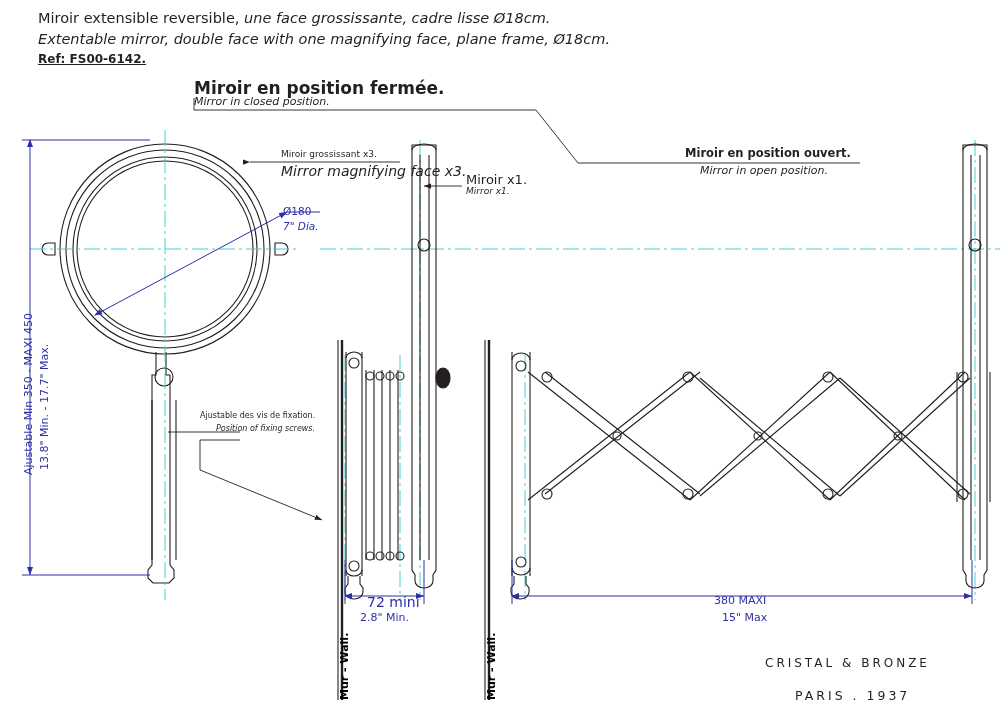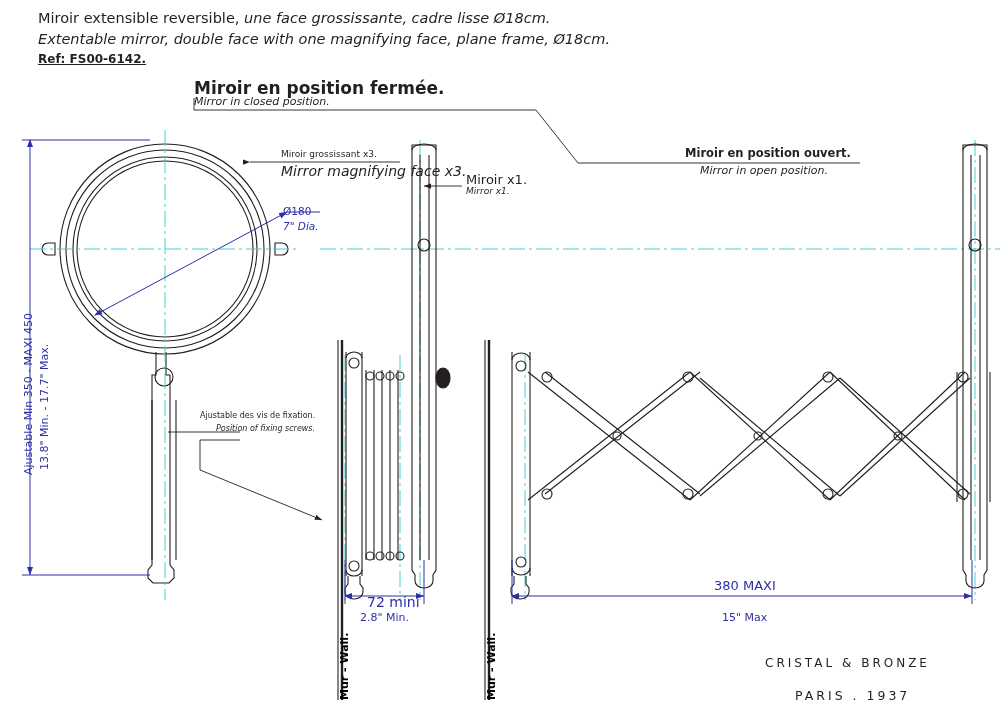--- a/index.html
+++ b/index.html
@@ -196,21 +196,21 @@
 
   <div class="txt blue" style="left:283px;top:205px;font-size:10.5px;">Ø180</div>
   <div class="txt blue it" style="left:283px;top:220px;font-size:10.5px;">7" Dia.</div>
 
   <div class="vert blue" style="left:22px;top:475px;font-size:11px;">Ajustable Min 350 - MAXI 450</div>
   <div class="vert blue" style="left:38px;top:470px;font-size:11px;">13.8" Min. - 17.7" Max.</div>
 
   <div class="txt blue" style="left:367px;top:594px;font-size:14px;">72 mini</div>
   <div class="txt blue" style="left:360px;top:611px;font-size:11px;">2.8" Min.</div>
 
-  <div class="txt blue" style="left:714px;top:578px;font-size:13px;text-align:center;">380 MAXI</div>
+  <div class="txt blue" style="left:714px;top:594px;font-size:11px;text-align:center;">380 MAXI</div>
   <div class="txt blue" style="left:722px;top:611px;font-size:11px;">15" Max</div>
 
   <div class="vert bold" style="left:338px;top:700px;font-size:11px;">Mur - Wall.</div>
   <div class="vert bold" style="left:485px;top:700px;font-size:11px;">Mur - Wall.</div>
 
   <div class="brand" style="left:765px;top:656px;font-size:12px;">CRISTAL  &amp;  BRONZE</div>
   <div class="brand" style="left:795px;top:681px;font-size:12.5px;margin-top:7px;">PARIS   .   1937</div>
 
 </div>
 

